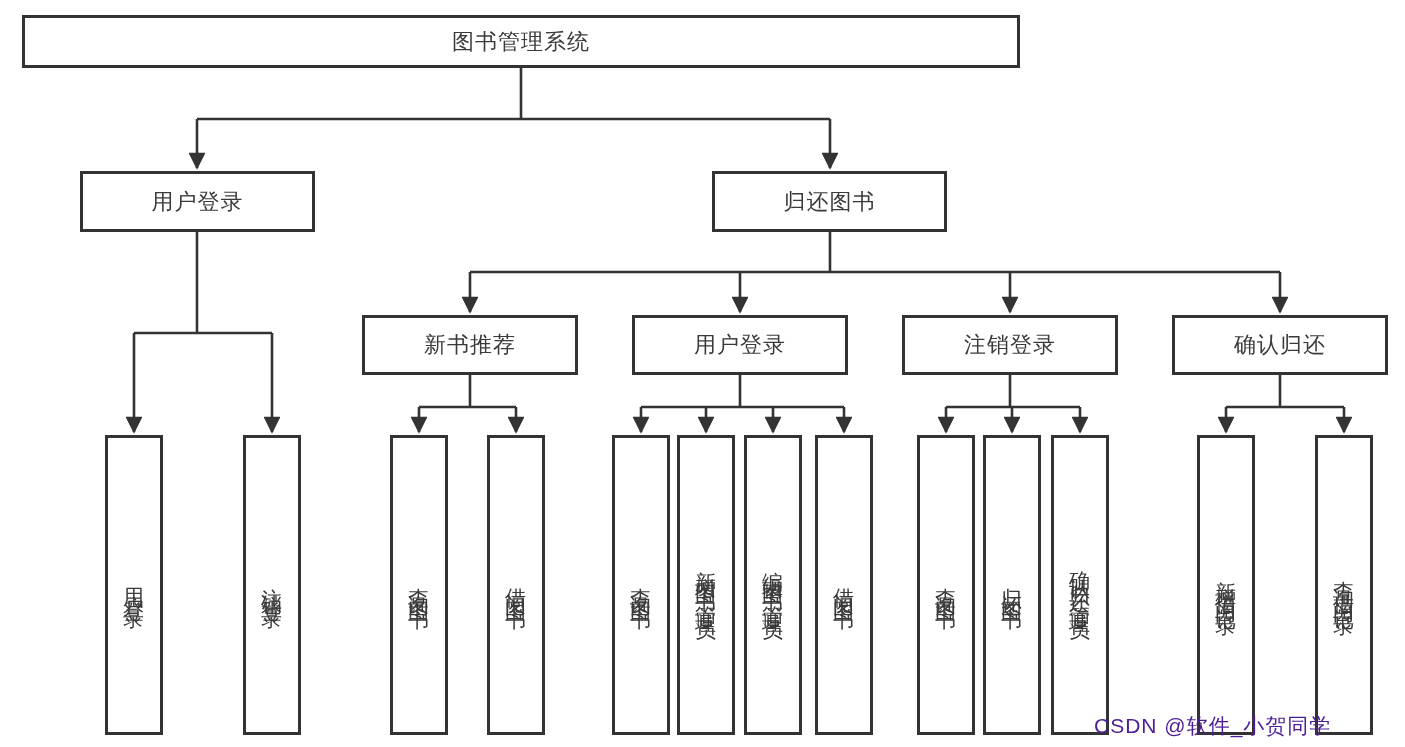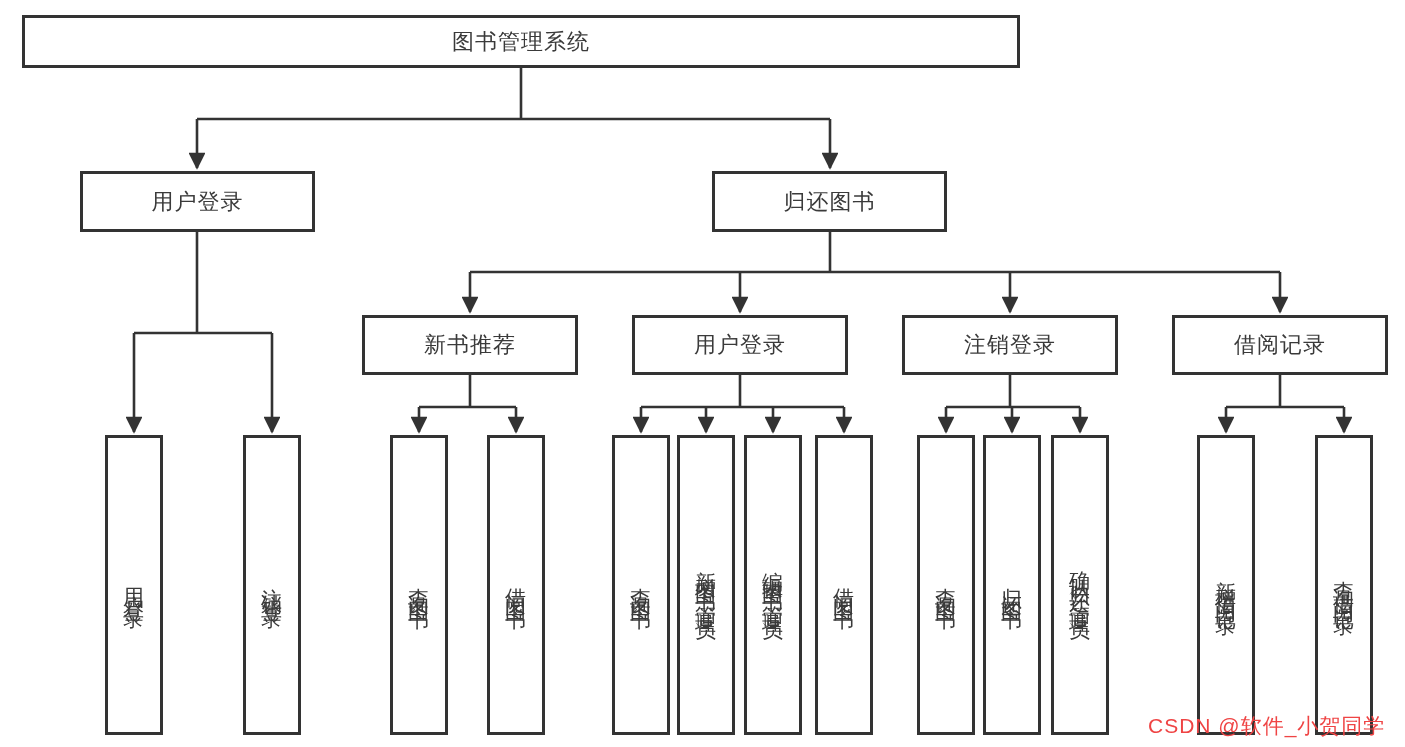--- a/index.html
+++ b/index.html
@@ -45,24 +45,24 @@
     line-height: 1;
     white-space: nowrap;
   }
   
   .root  { left: 22px;  top: 15px;  width: 998px; height: 53px; }
   .lv2   { top: 171px; width: 235px; height: 61px; }
   .lv3   { top: 315px; width: 216px; height: 60px; }
   .leaf  { top: 435px; width: 58px;  height: 300px; }
   .watermark {
     position: absolute;
-    left: 1148px;
+    left: 1094px;
     top: 712px;
     font-size: 21px;
-    color: #ef4444;
+    color: #4c1d95;
     letter-spacing: 1px;
     white-space: nowrap;
   }
 </style>
 </head>
 <body>
 
 <div id="canvas">
 
   <svg id="wires" viewBox="0 0 1405 747" xmlns="http://www.w3.org/2000/svg">
@@ -134,21 +134,21 @@
   <div class="box h lv3" style="left:362px">
     <span class="lbl">新书推荐</span>
   </div>
   <div class="box h lv3" style="left:632px">
     <span class="lbl">用户登录</span>
   </div>
   <div class="box h lv3" style="left:902px">
     <span class="lbl">注销登录</span>
   </div>
   <div class="box h lv3" style="left:1172px">
-    <span class="lbl">借阅记录</span>
+    <span class="lbl">确认归还</span>
   </div>
 
   <div class="box v leaf" style="left:105px">
     <span class="lbl">用户登录</span>
   </div>
   <div class="box v leaf" style="left:243px">
     <span class="lbl">注销登录</span>
   </div>
 
   <div class="box v leaf" style="left:390px">

